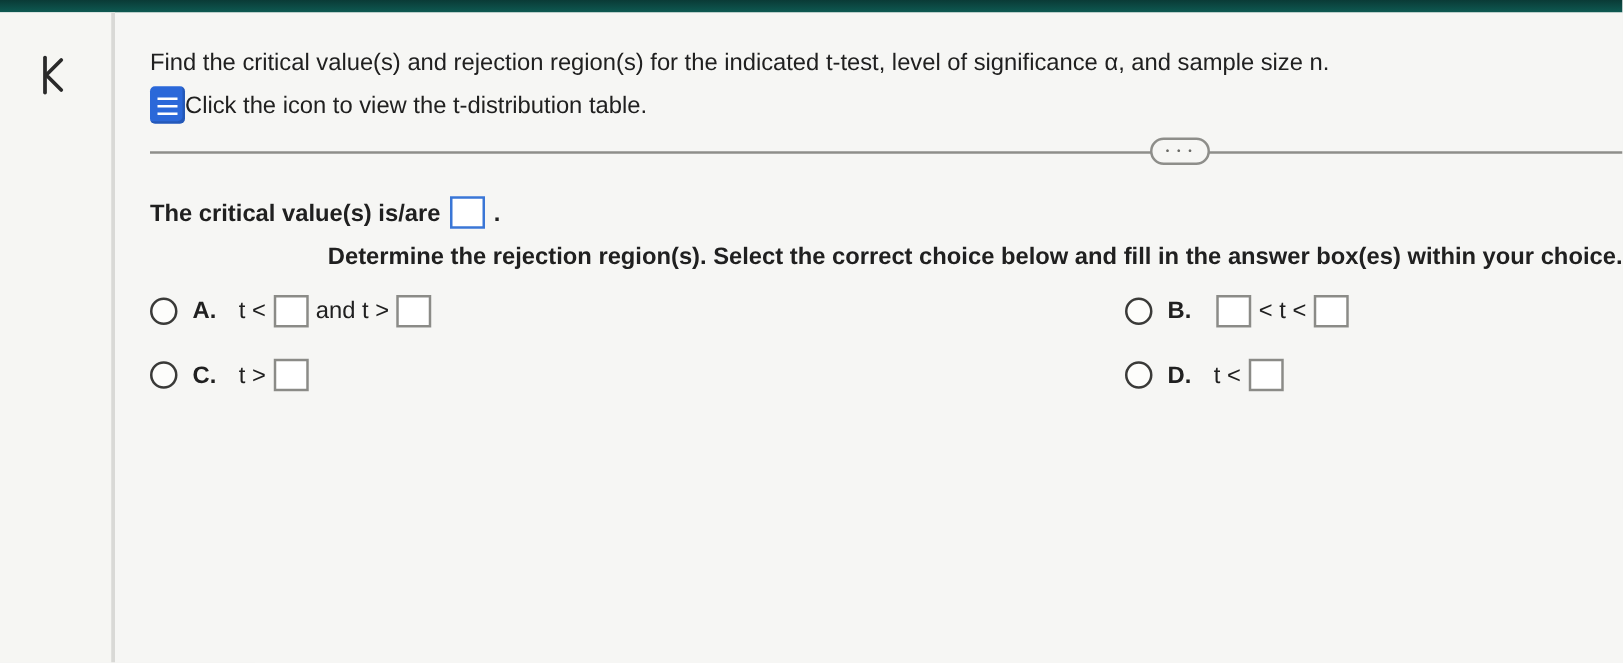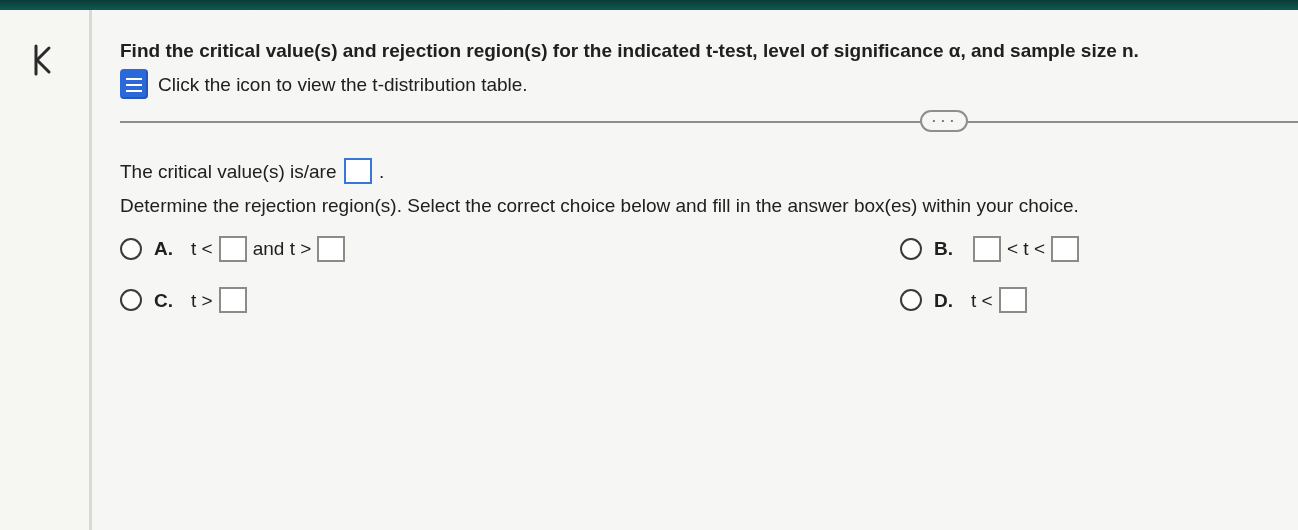--- a/index.html
+++ b/index.html
@@ -36,26 +36,26 @@
     color: #2a2a2a;
     cursor: pointer;
   }
   .main {
     flex: 1;
     padding: 26px 0 0 28px;
     font-size: 19px;
     line-height: 1.55;
     color: #202020;
   }
-  .problem-text { margin-bottom: 4px; font-weight: bold; }
+  .problem-text { margin-bottom: 4px; }
   .sub-text { margin-bottom: 14px; }
   .table-link-row {
     display: flex;
     align-items: center;
-    gap: 10px;
+    gap: 0;
     margin-bottom: 22px;
   }
   .table-icon {
     width: 28px;
     height: 30px;
     background: #2b68d9;
     border-radius: 4px;
     position: relative;
     box-shadow: inset -2px -2px 0 rgba(0,0,0,0.15);
   }
@@ -88,33 +88,33 @@
     border-radius: 14px;
     background: #f6f6f4;
     display: flex;
     align-items: center;
     justify-content: center;
     font-size: 8px;
     letter-spacing: 2px;
     color: #6a6a66;
     cursor: pointer;
   }
-  .answer-section p { margin-bottom: 4px; }
+  .answer-section p { margin-bottom: 4px; font-weight: bold; }
   .input-box {
     display: inline-block;
     width: 28px;
     height: 26px;
     border: 2px solid #3a76d6;
     background: #fff;
     vertical-align: -6px;
     margin: 0 2px;
   }
   .input-box.small { border-color: #8b8b87; }
   .hint { margin-bottom: 20px; }
-  .choice-prompt { margin-top: 2px; margin-bottom: 2px; }
+  .choice-prompt { margin-top: 2px; margin-bottom: 2px; text-align: right; }
   .choices {
     display: grid;
     grid-template-columns: 780px auto;
     row-gap: 22px;
     margin-top: 14px;
   }
   .choice {
     display: flex;
     align-items: center;
     gap: 12px;

